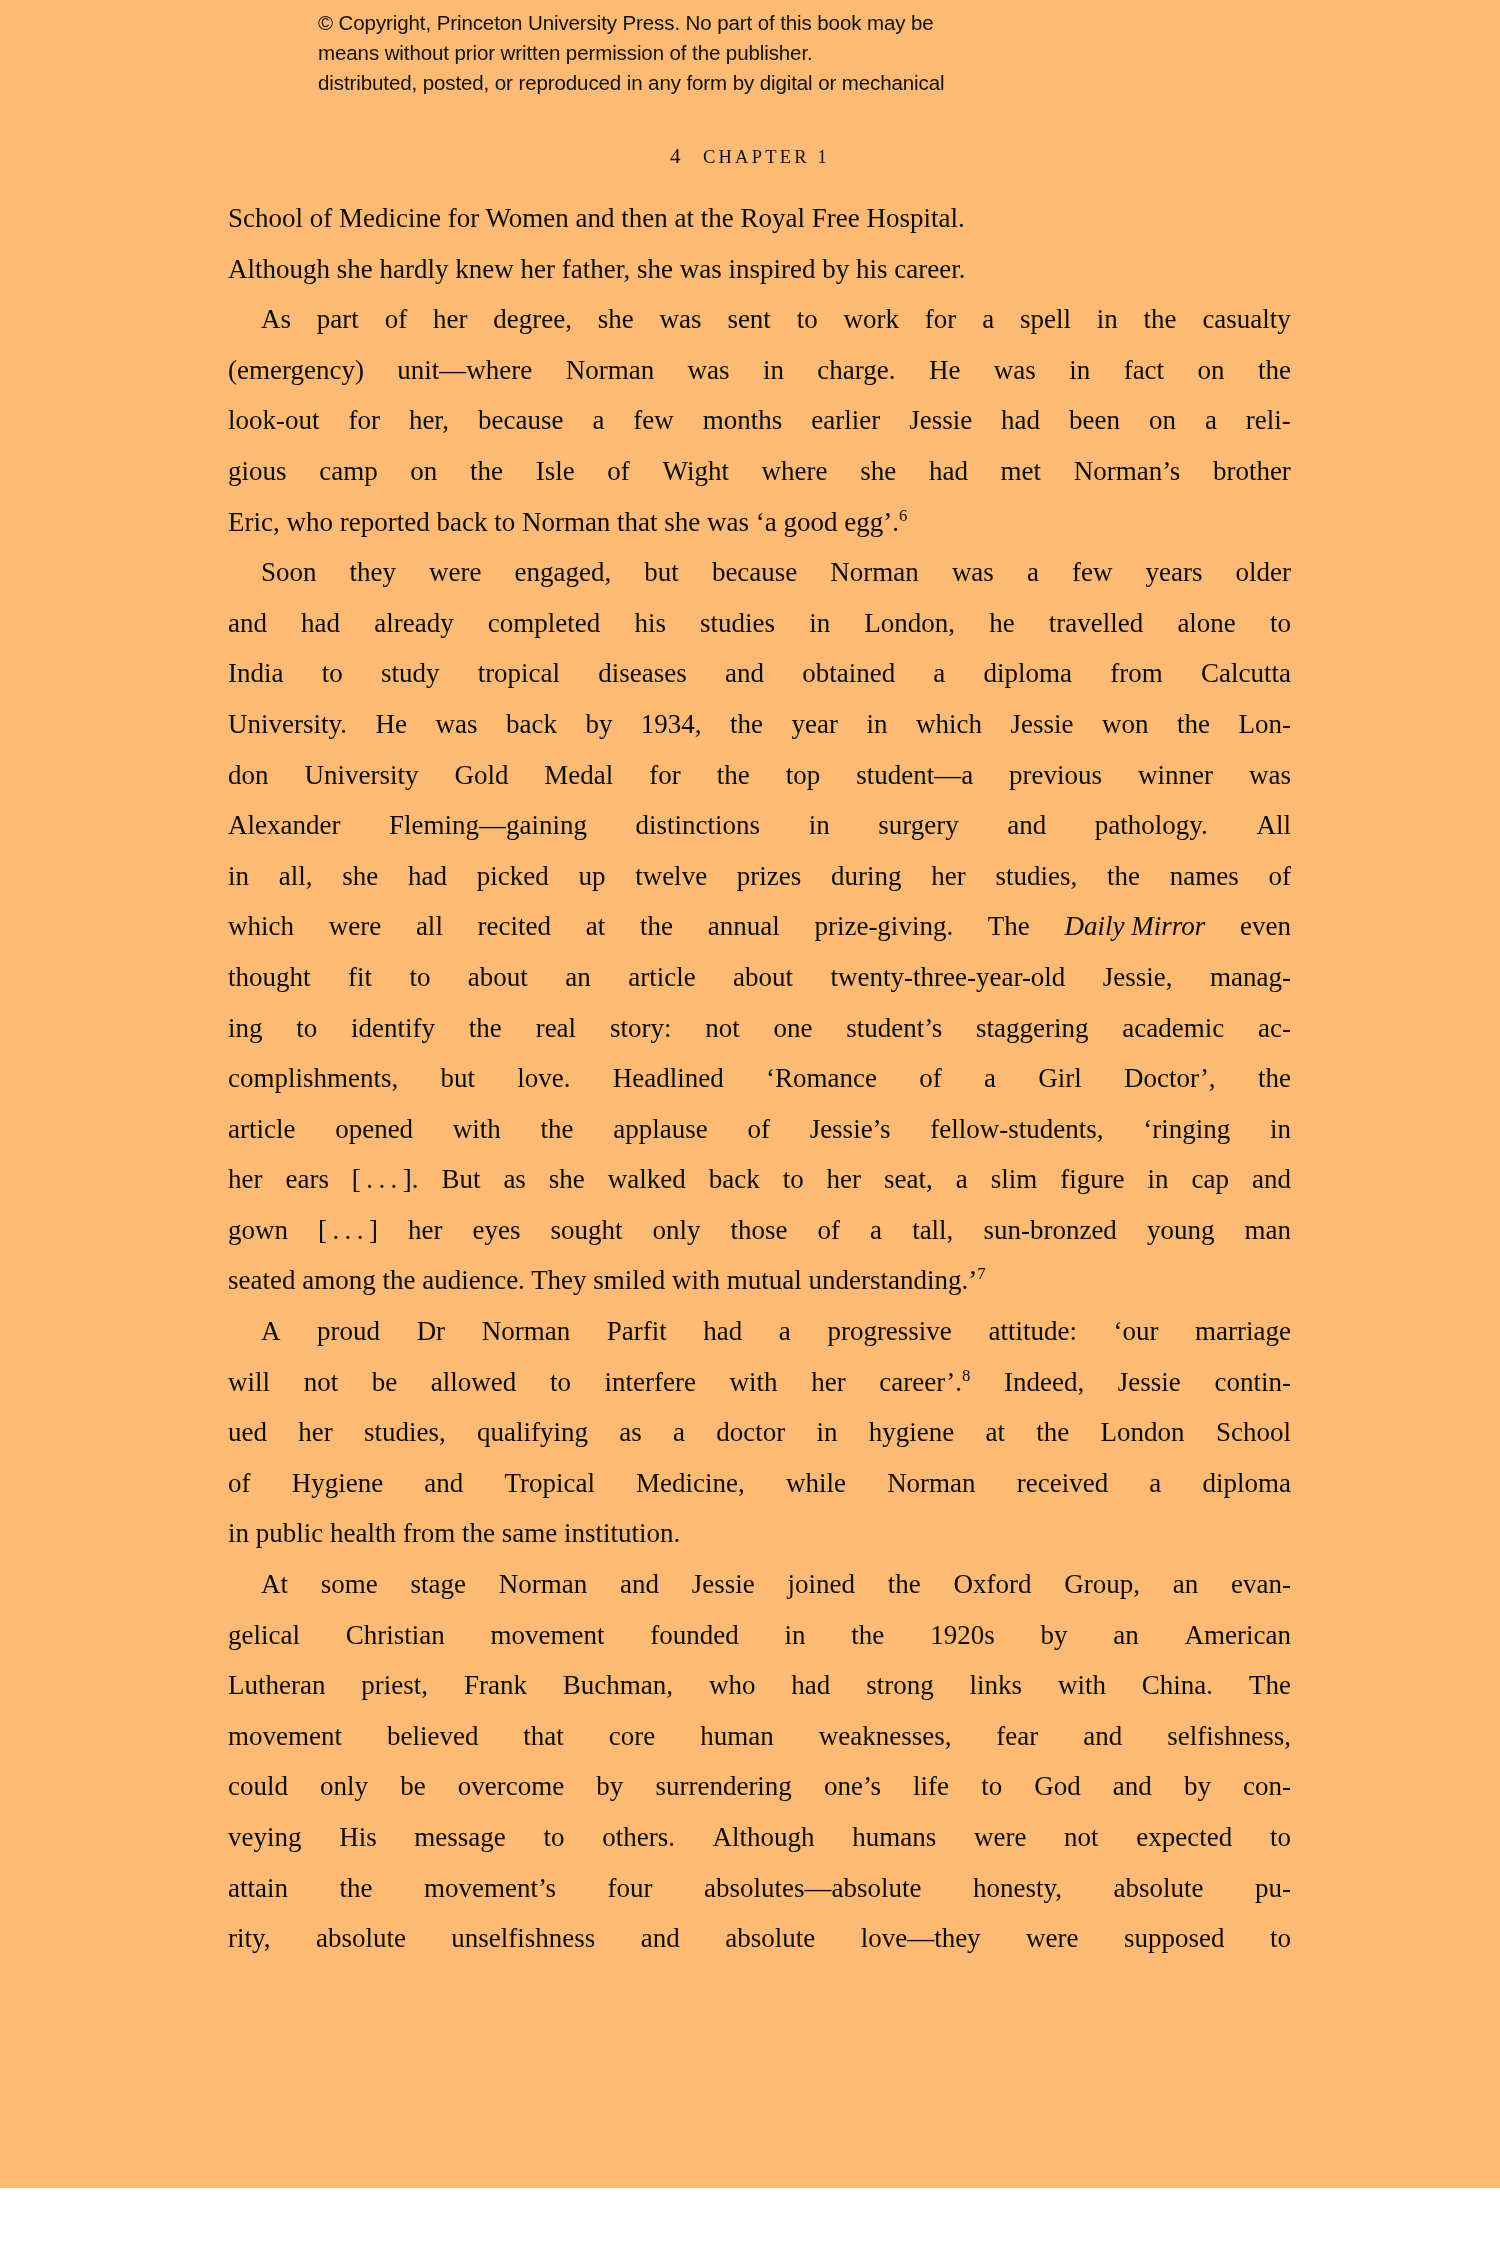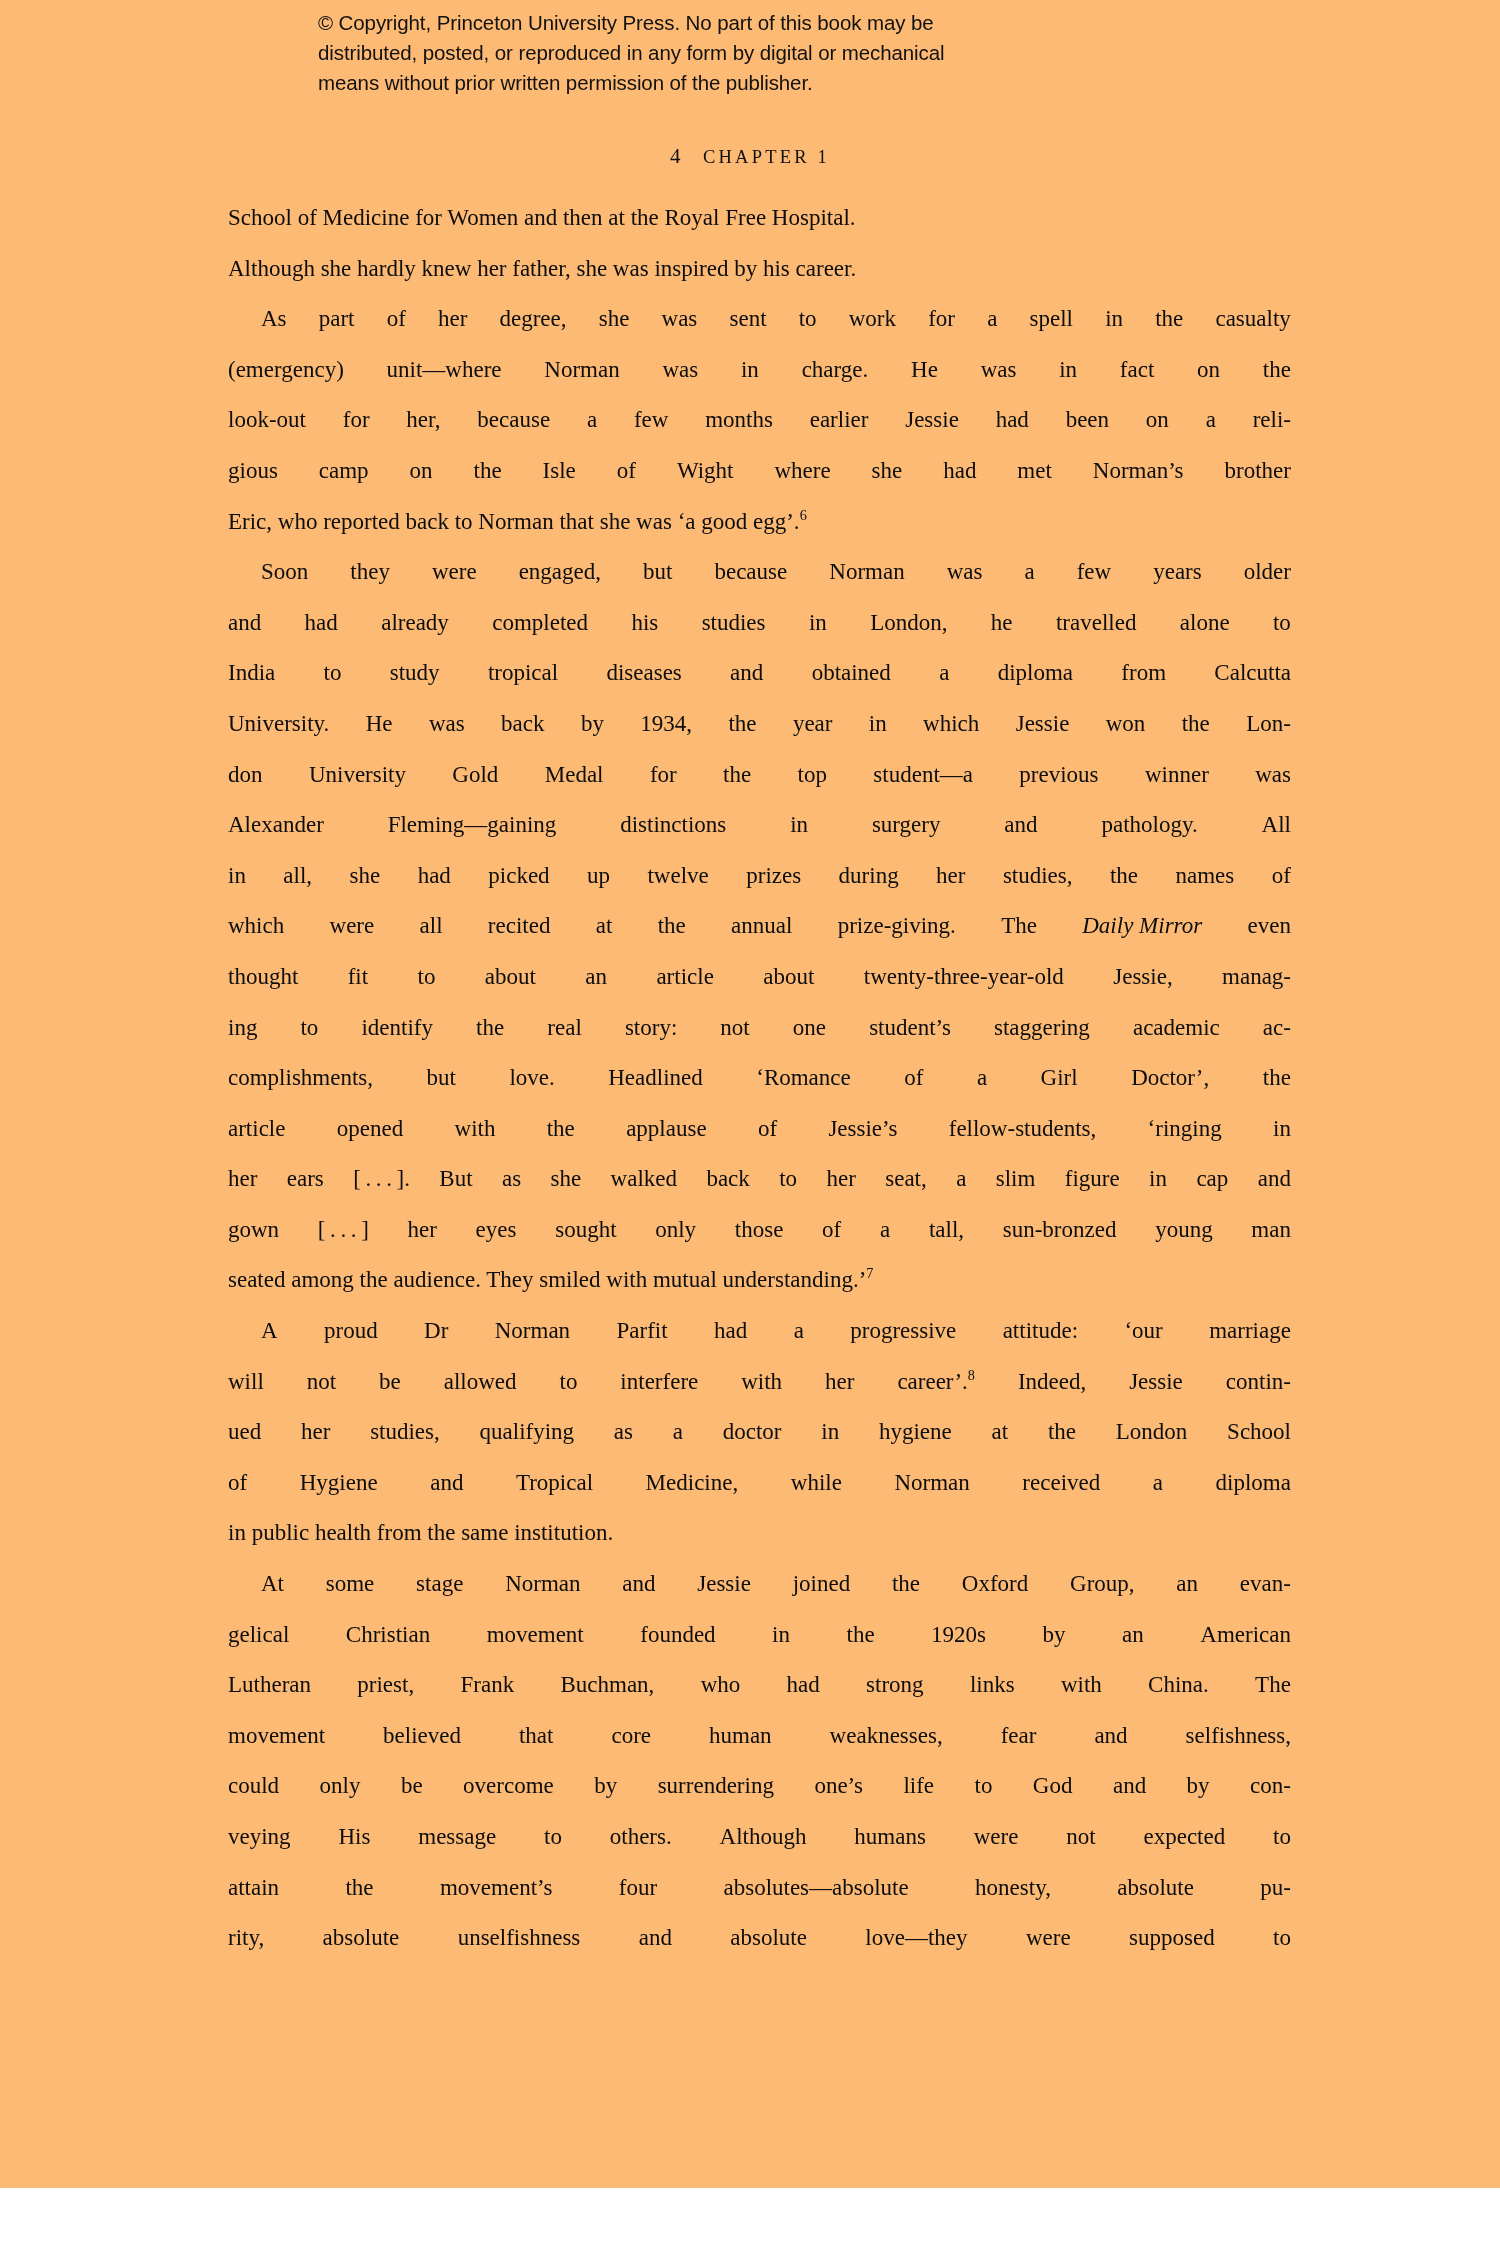--- a/index.html
+++ b/index.html
@@ -52,21 +52,21 @@
     margin-left: 22px;
   }
 
   
   .body-block {
     position: absolute;
     left: 228px;
     top: 193px;
     width: 1063px;
     font-family: "Liberation Serif", serif;
-    font-size: 23px;
+    font-size: 27px;
     color: #0d0d0d;
   }
   .tline {
     height: 50.6px;
     line-height: 50.6px;
     white-space: nowrap;
     font-kerning: normal;
   }
   
   .tline.j {
@@ -97,22 +97,22 @@
     color: #111111;
   }
 </style>
 </head>
 <body>
 
 <div class="page">
 
   <div class="copyright">
     <div>© Copyright, Princeton University Press. No part of this book may be</div>
+    <div>means without prior written permission of the publisher.</div>
     <div>distributed, posted, or reproduced in any form by digital or mechanical</div>
-    <div>means without prior written permission of the publisher.</div>
   </div>
 
   <div class="running-head">
     <span class="rh-folio">4</span><span class="rh-title">CHAPTER 1</span>
   </div>
 
   <div class="body-block" id="body-block">
       <div class="tline last">School of Medicine for Women and then at the Royal Free Hospital.</div>
       <div class="tline last">Although she hardly knew her father, she was inspired by his career.</div>
       <div class="tline j indent">

